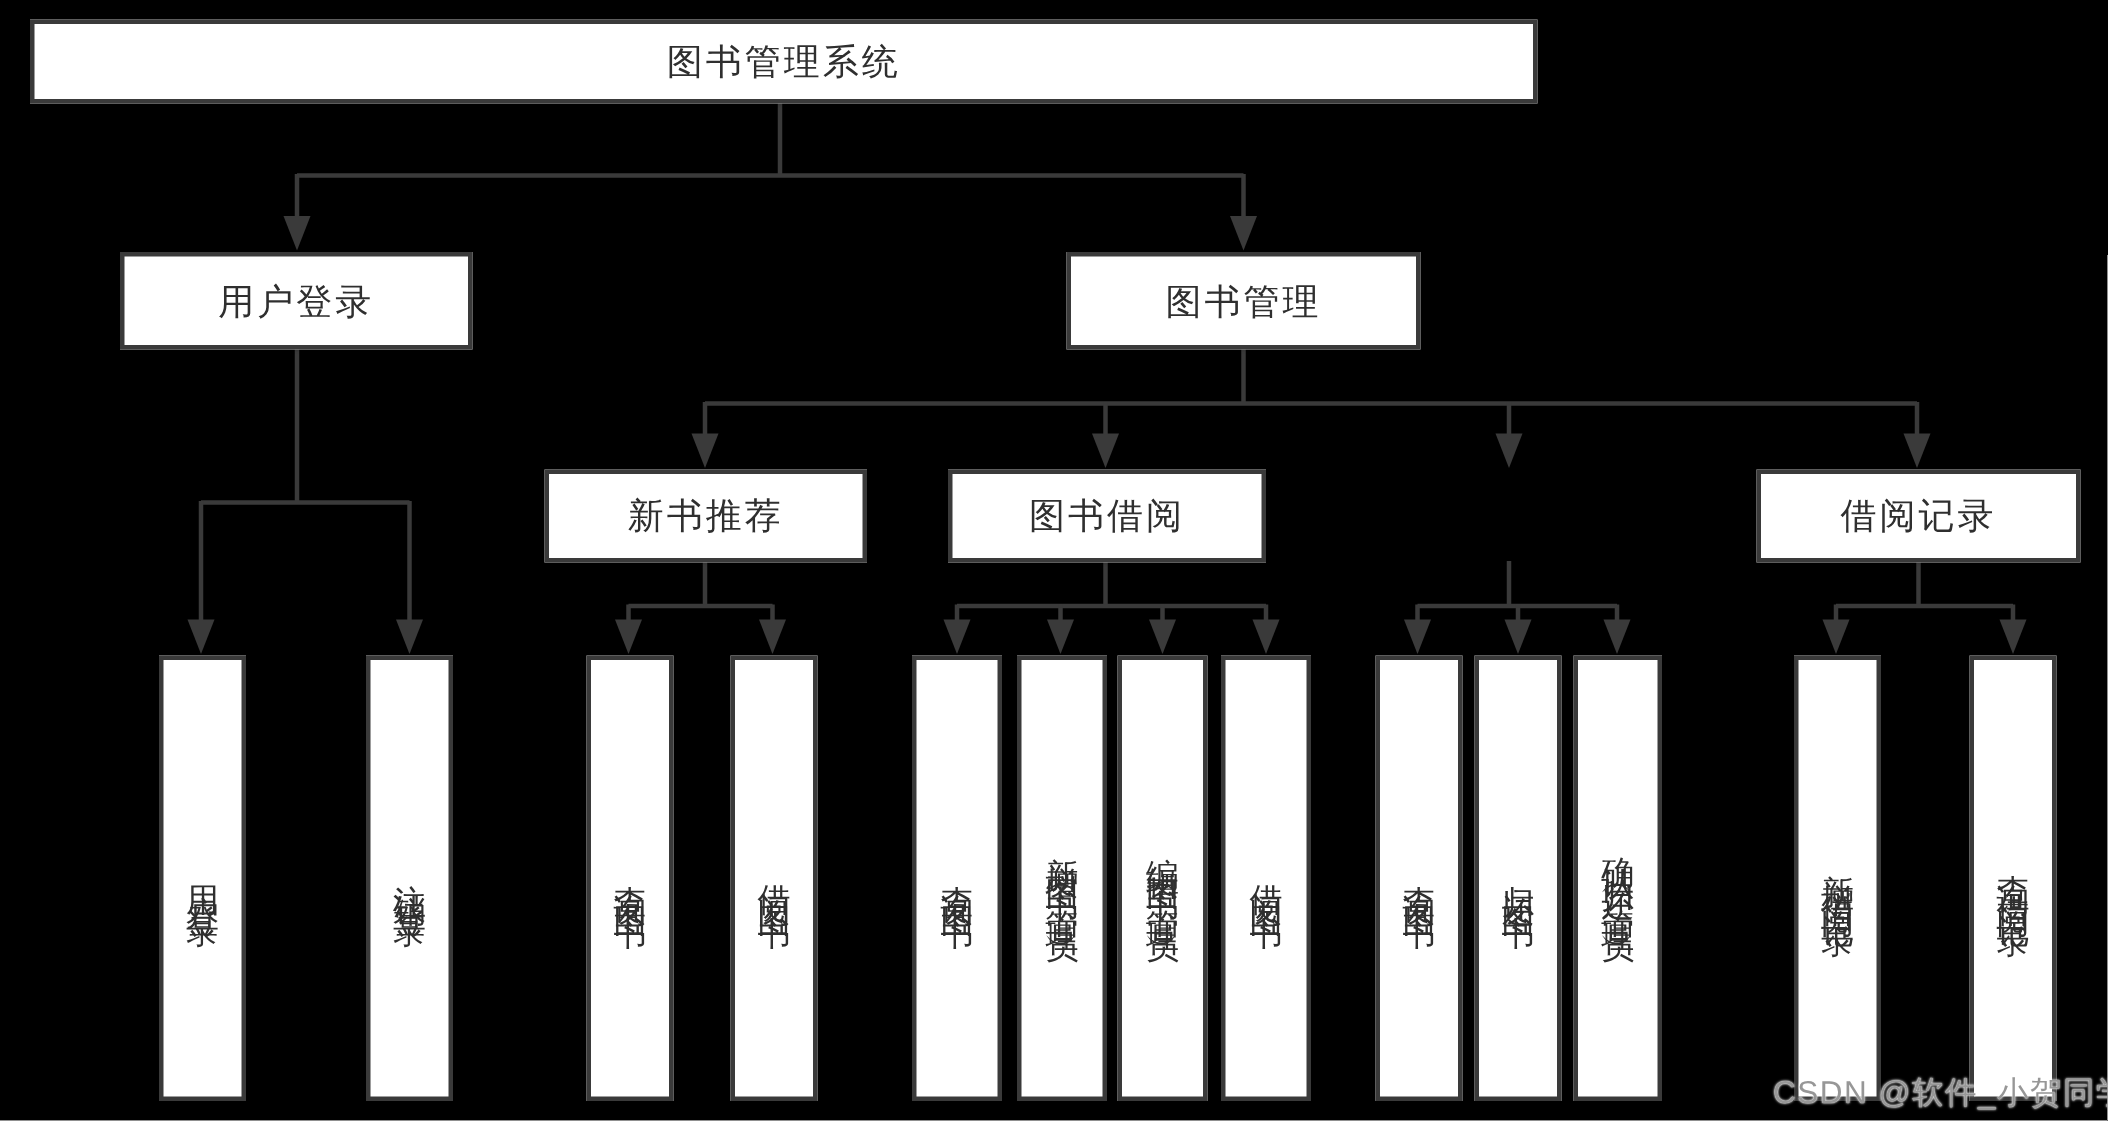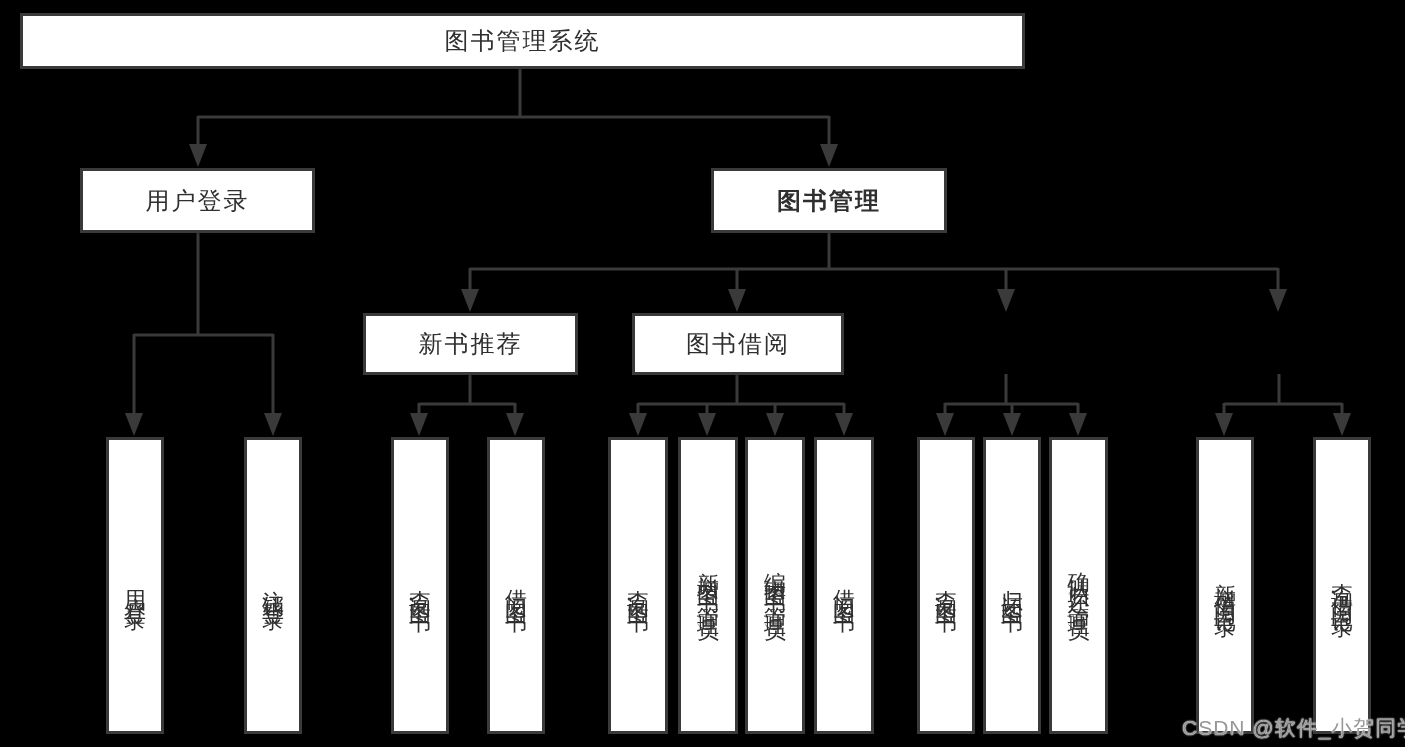--- a/index.html
+++ b/index.html
@@ -95,29 +95,32 @@
     <polygon class="arrow" points="1333,413 1351,413 1342,436"></polygon>
   </svg>
 
   <div class="node h-node" style="left:20px;top:13px;width:1005px;height:56px;">
     <span>图书管理系统</span>
   </div>
 
   <div class="node h-node" style="left:80px;top:168px;width:235px;height:65px;">
     <span>用户登录</span>
   </div>
-  <div class="node h-node" style="left:711px;top:168px;width:236px;height:65px;font-weight:bold;">
+  <div class="node h-node" style="left:711px;top:168px;width:236px;height:65px;">
     <span>图书管理</span>
   </div>
 
   <div class="node h-node" style="left:363px;top:313px;width:215px;height:62px;">
     <span>新书推荐</span>
   </div>
   <div class="node h-node" style="left:632px;top:313px;width:212px;height:62px;">
     <span>图书借阅</span>
+  </div>
+  <div class="node h-node" style="left:1171px;top:313px;width:216px;height:62px;">
+    <span>借阅记录</span>
   </div>
 
   <div class="node v-node" style="left:106px;top:437px;width:58px;height:297px;">
     <span>用户登录</span>
   </div>
   <div class="node v-node" style="left:244px;top:437px;width:58px;height:297px;">
     <span>注销登录</span>
   </div>
 
   <div class="node v-node" style="left:391px;top:437px;width:58px;height:297px;">

